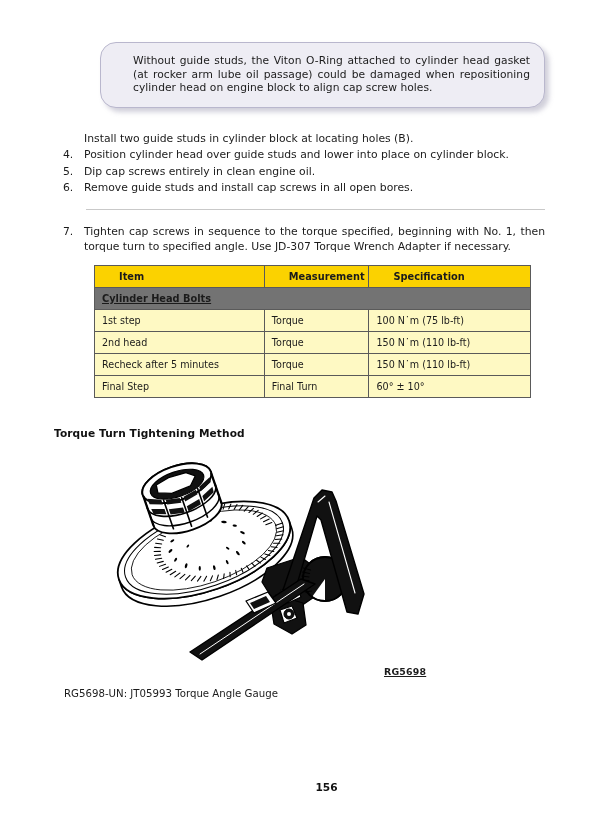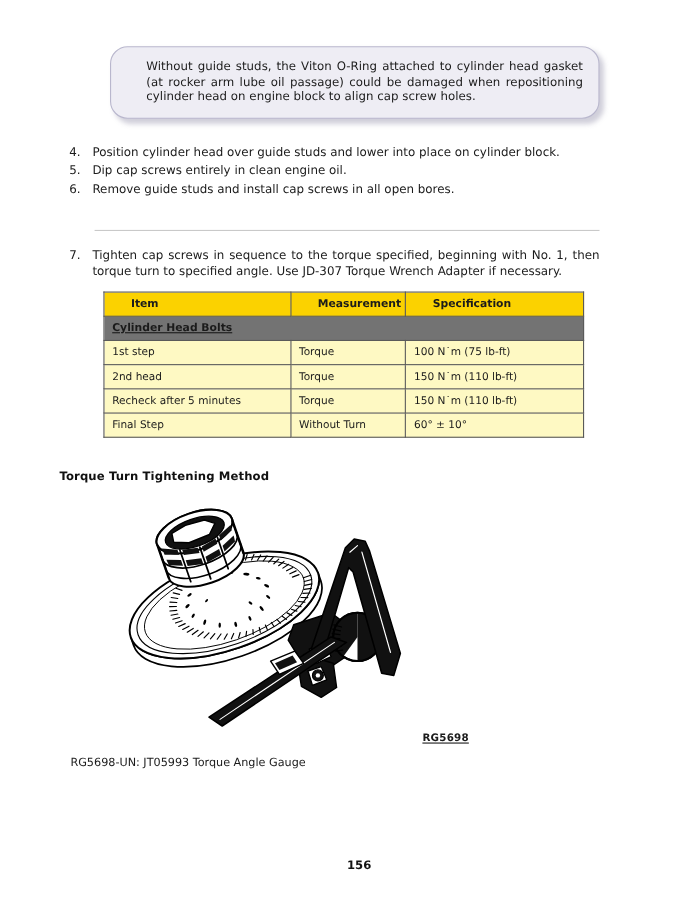--- a/index.html
+++ b/index.html
@@ -189,20 +189,21 @@
 </head>
 <body>
 
 <div class="callout-wrap">
   <div class="callout">
     <p class="callout-text">Without guide studs, the Viton O-Ring attached to cylinder head gasket (at rocker arm lube oil passage) could be damaged when repositioning cylinder head on engine block to align cap screw holes.</p>
   </div>
 </div>
 
 <div class="proc">
+  <p class="proc-lead">Install two guide studs in cylinder block at locating holes (B).</p>
 
   <div class="proc-item">
     <span class="proc-num">4.</span>
     <span class="proc-body">Position cylinder head over guide studs and lower into place on cylinder block.</span>
   </div>
   <div class="proc-item">
     <span class="proc-num">5.</span>
     <span class="proc-body">Dip cap screws entirely in clean engine oil.</span>
   </div>
   <div class="proc-item">
@@ -240,21 +241,21 @@
       <td class="col-meas">Torque</td>
       <td class="col-spec">150 N˙m (110 lb-ft)</td>
     </tr>
     <tr>
       <td class="col-item">Recheck after 5 minutes</td>
       <td class="col-meas">Torque</td>
       <td class="col-spec">150 N˙m (110 lb-ft)</td>
     </tr>
     <tr>
       <td class="col-item">Final Step</td>
-      <td class="col-meas">Without Turn</td>
+      <td class="col-meas">Final Turn</td>
       <td class="col-spec">60° ± 10°</td>
     </tr>
   </tbody>
 </table>
 
 <div class="section-heading">Torque Turn Tightening Method</div>
 
 <div class="figure">
   <svg width="290" height="205" viewBox="0 0 290 205">
     <g fill="none" stroke="#000" stroke-linecap="round" stroke-linejoin="round">

